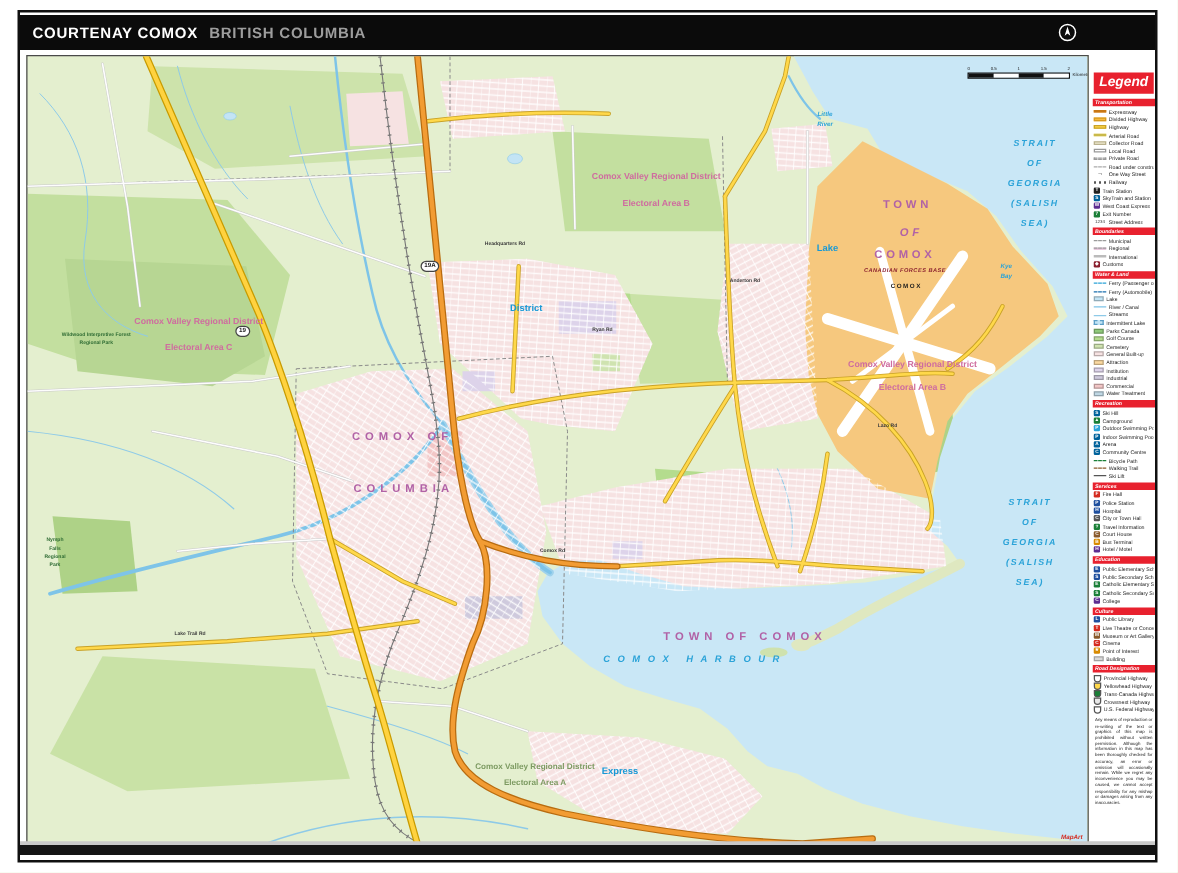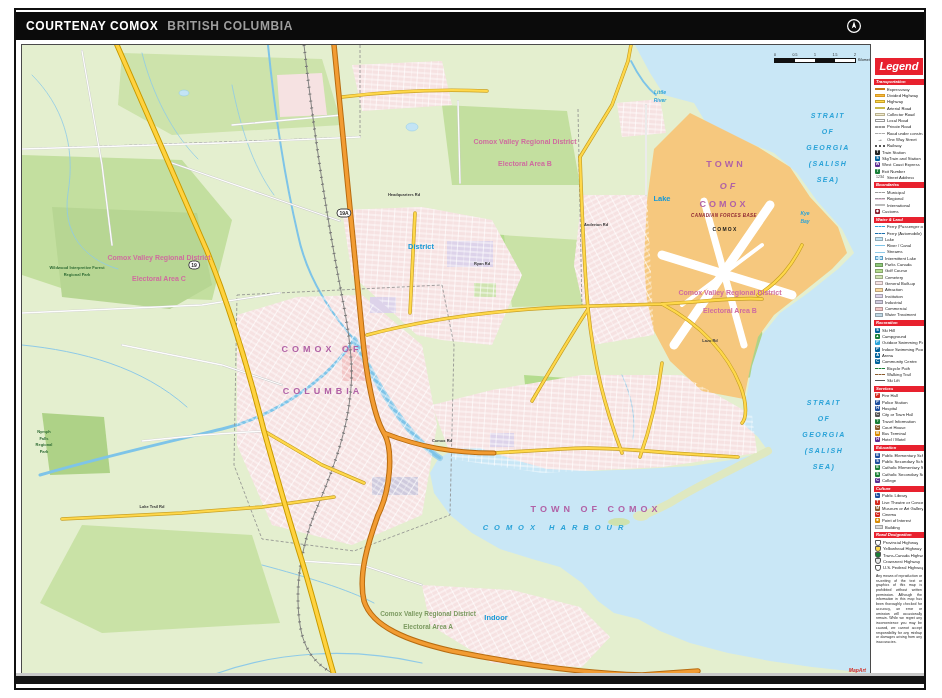--- a/index.html
+++ b/index.html
@@ -292,21 +292,21 @@
         <div class="mlabel district" style="left: 708px; top: 266px;">Electoral Area B</div>
         <div class="mlabel district" style="left: 137px; top: 213px;">Comox Valley Regional District</div>
         <div class="mlabel district" style="left: 137px; top: 234px;">Electoral Area C</div>
         <div class="mlabel district-green" style="left: 406px; top: 569px;">Comox Valley Regional District</div>
         <div class="mlabel district-green" style="left: 406px; top: 582px;">Electoral Area A</div>
         <div class="mlabel city-big2" style="left: 300px; top: 304px;">COMOX OF</div>
         <div class="mlabel city-big2" style="left: 301px; top: 346px;">COLUMBIA</div>
         <div class="mlabel city-big2" style="left: 574px; top: 420px; margin-top: 44px;">TOWN OF COMOX</div>
         <div class="mlabel water-big-h" style="left: 534px; top: 466px; margin-top: 16px;">COMOX HARBOUR</div>
         <div class="mlabel town-blue" style="left: 399px; top: 201px;">District</div>
-        <div class="mlabel town-blue" style="left: 474px; top: 572px;">Indoor</div>
+        <div class="mlabel town-blue" style="left: 474px; top: 572px;">Express</div>
         <div class="mlabel water-small" style="left: 638px; top: 51px;">Little
 River</div>
         <div class="mlabel park" style="left: 55px; top: 226px;">Wildwood Interpretive Forest
 Regional Park</div>
         <div class="mlabel park" style="left: 22px; top: 397px;">Nymph
 Falls
 Regional
 Park</div>
         <div class="mlabel road-name" style="left: 460px; top: 219px;">Ryan Rd</div>
         <div class="mlabel road-name" style="left: 420px; top: 396px;">Comox Rd</div>

